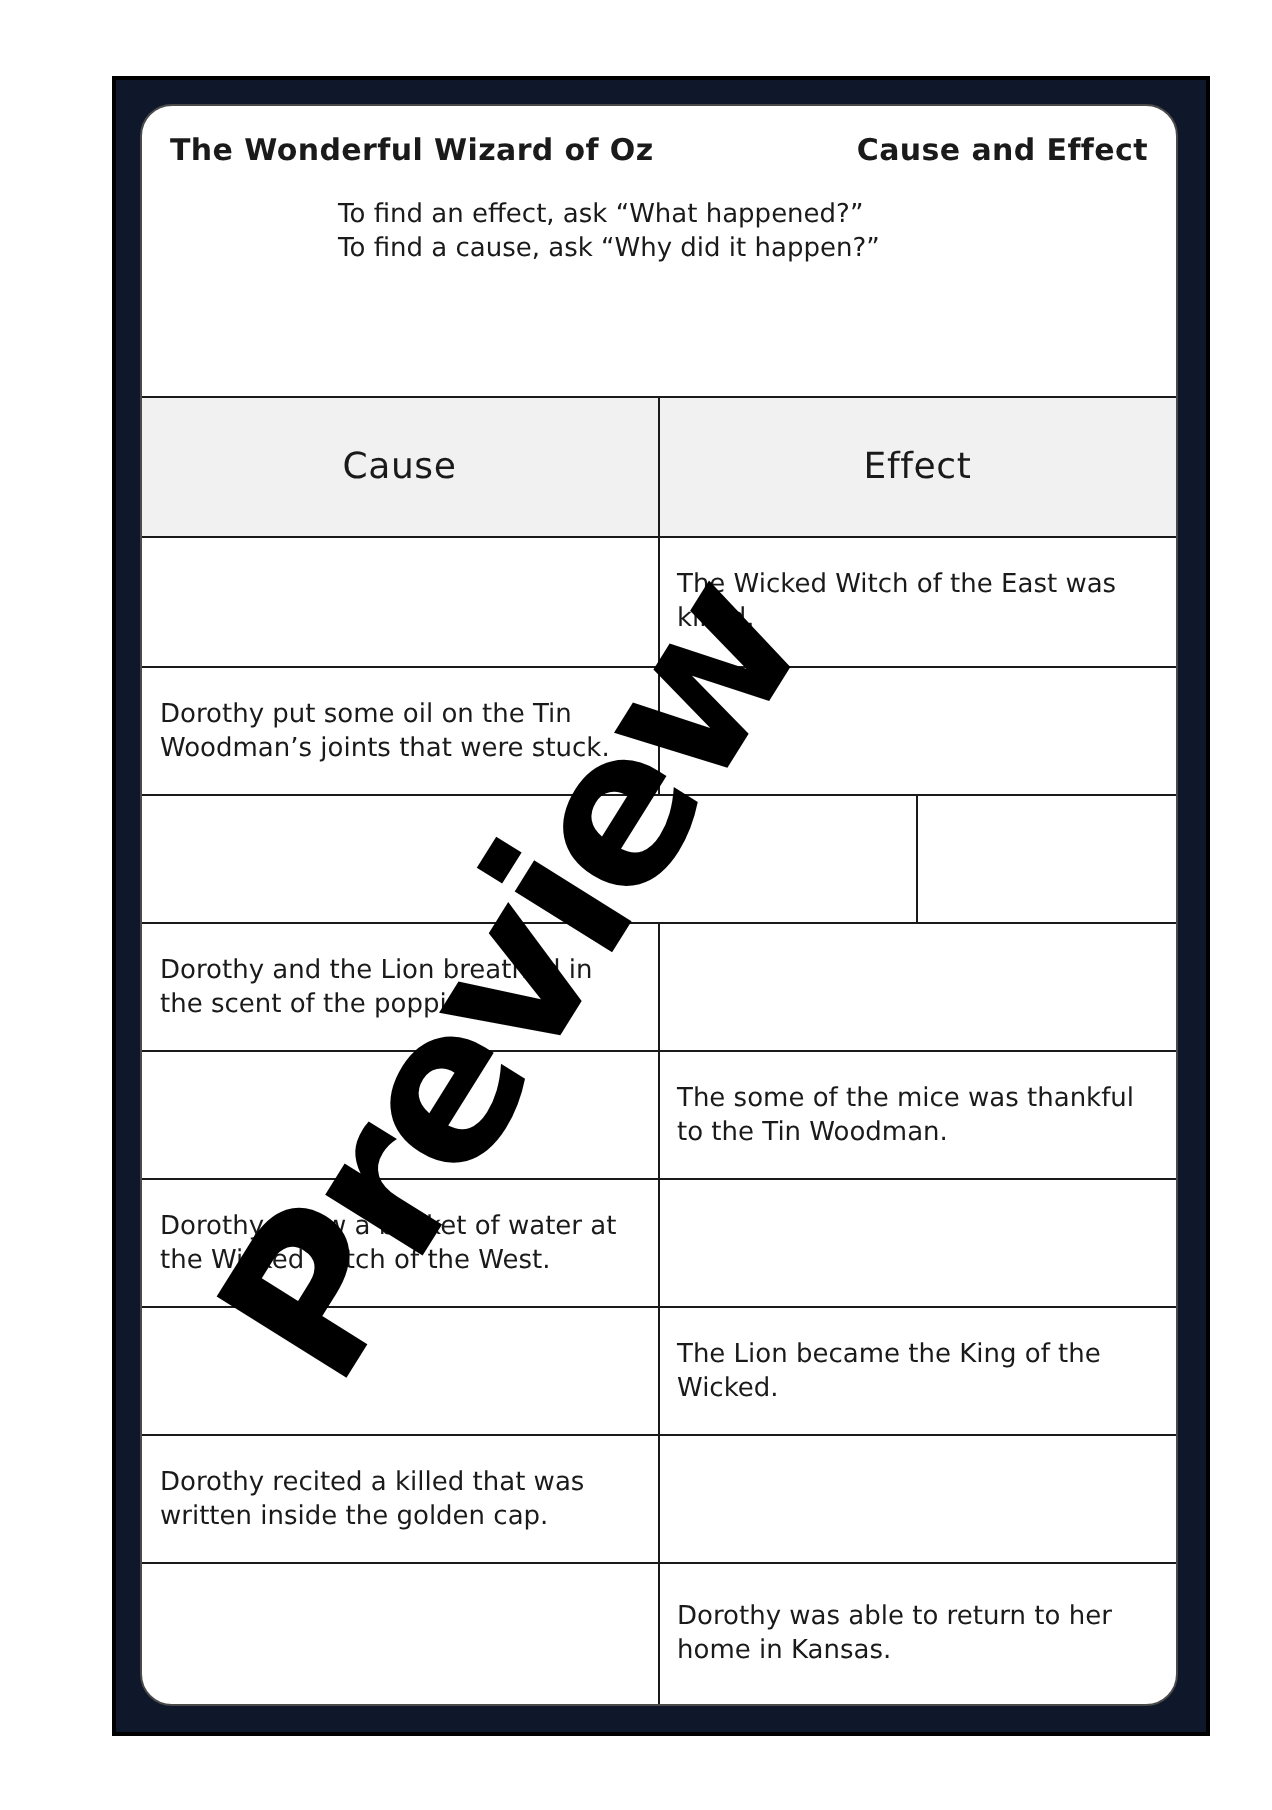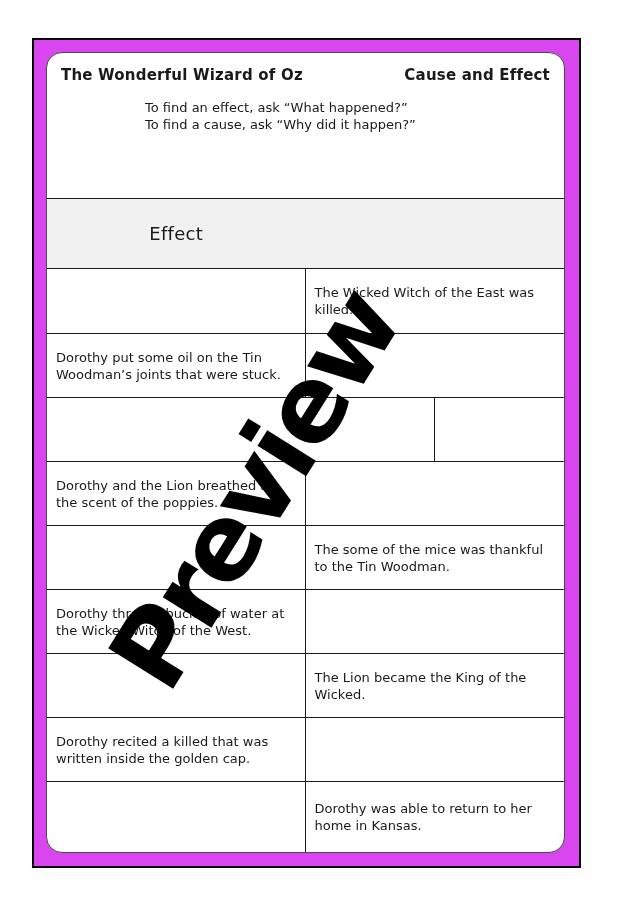--- a/index.html
+++ b/index.html
@@ -8,24 +8,24 @@
     width: 636px; height: 905px;
     font-family: "DejaVu Sans", "Liberation Sans", sans-serif;
     color: #1a1a1a;
     position: relative;
     overflow: hidden;
   }
   .canvas { position: absolute; left: 0; top: 0; width: 636px; height: 905px; background: #fff; }
 
   
   .frame {
-    position: absolute; left: 32px; top: 38px;
+    position: absolute; left: 56px; top: 38px;
     width: 549px; height: 830px;
     border: 2px solid #000;
-    background: #d946ef;
+    background: #0f172a;
   }
 
   
   .sheet {
     position: absolute; left: 12px; top: 12px;
     width: 519px; height: 801px;
     border: 1px solid #4a4a4a;
     border-radius: 16px;
     overflow: hidden;
     display: flex; flex-direction: column;
@@ -93,20 +93,21 @@
           <span class="title-right">Cause and Effect</span>
         </div>
         <div class="instructions">
           <div>To find an effect, ask “What happened?”</div>
           <div>To find a cause, ask “Why did it happen?”</div>
         </div>
       </div>
 
       <div class="ce-table">
         <div class="thead">
+          <div class="th cause-col">Cause</div>
           <div class="th">Effect</div>
         </div>
 
         <div class="tr">
           <div class="td cause"></div>
           <div class="td effect">The Wicked Witch of the East was killed.</div>
         </div>
         <div class="tr">
           <div class="td cause">Dorothy put some oil on the Tin Woodman’s joints that were stuck.</div>
           <div class="td effect"></div>

